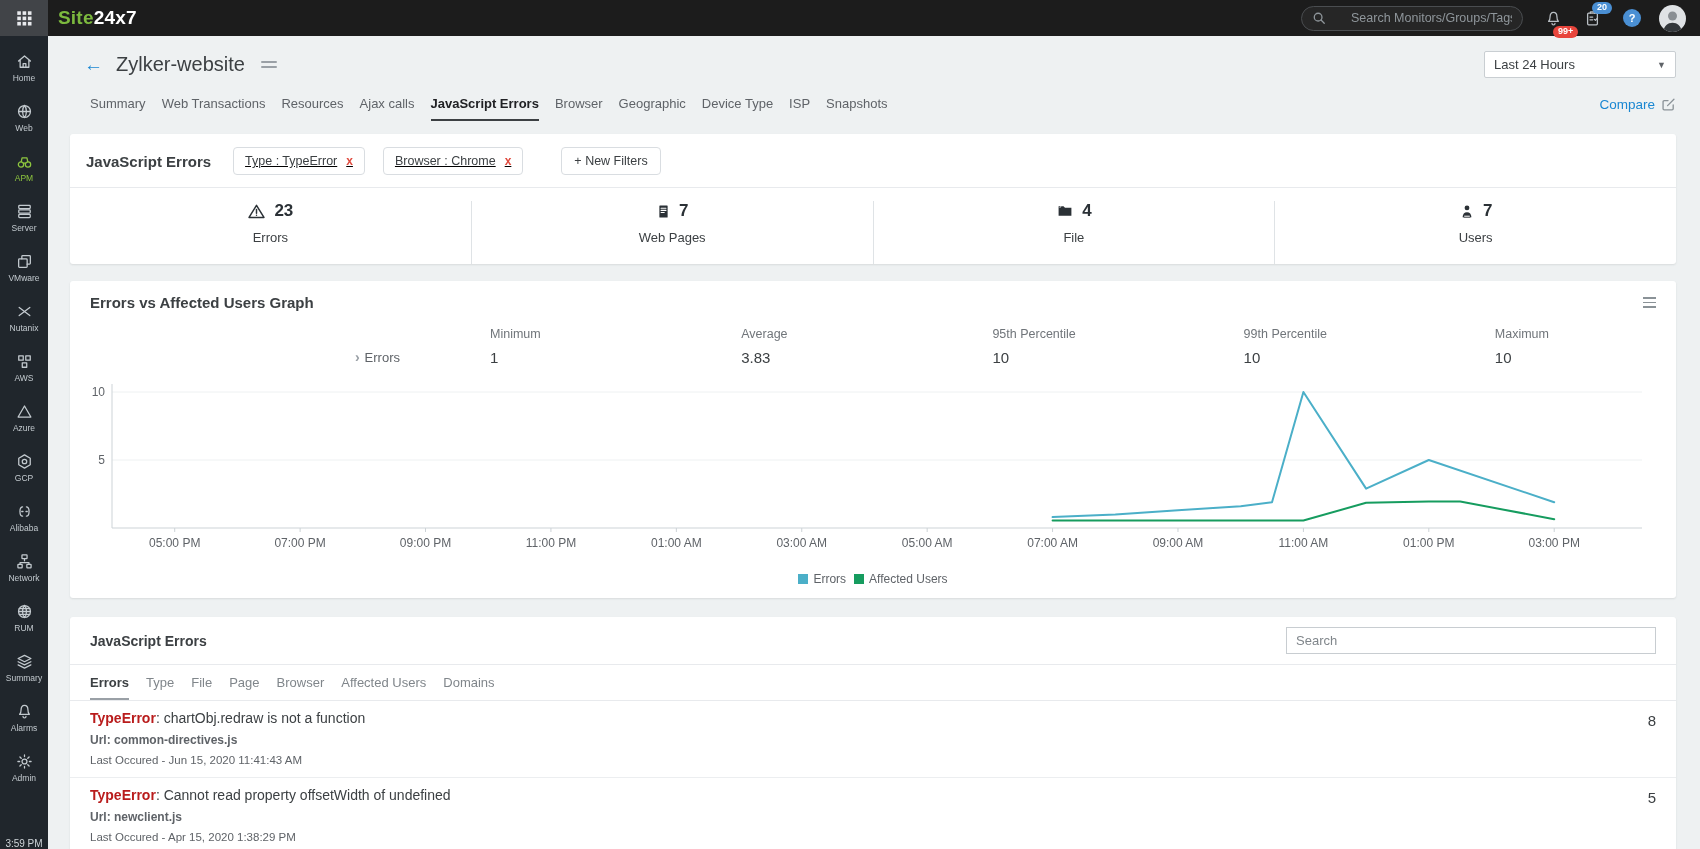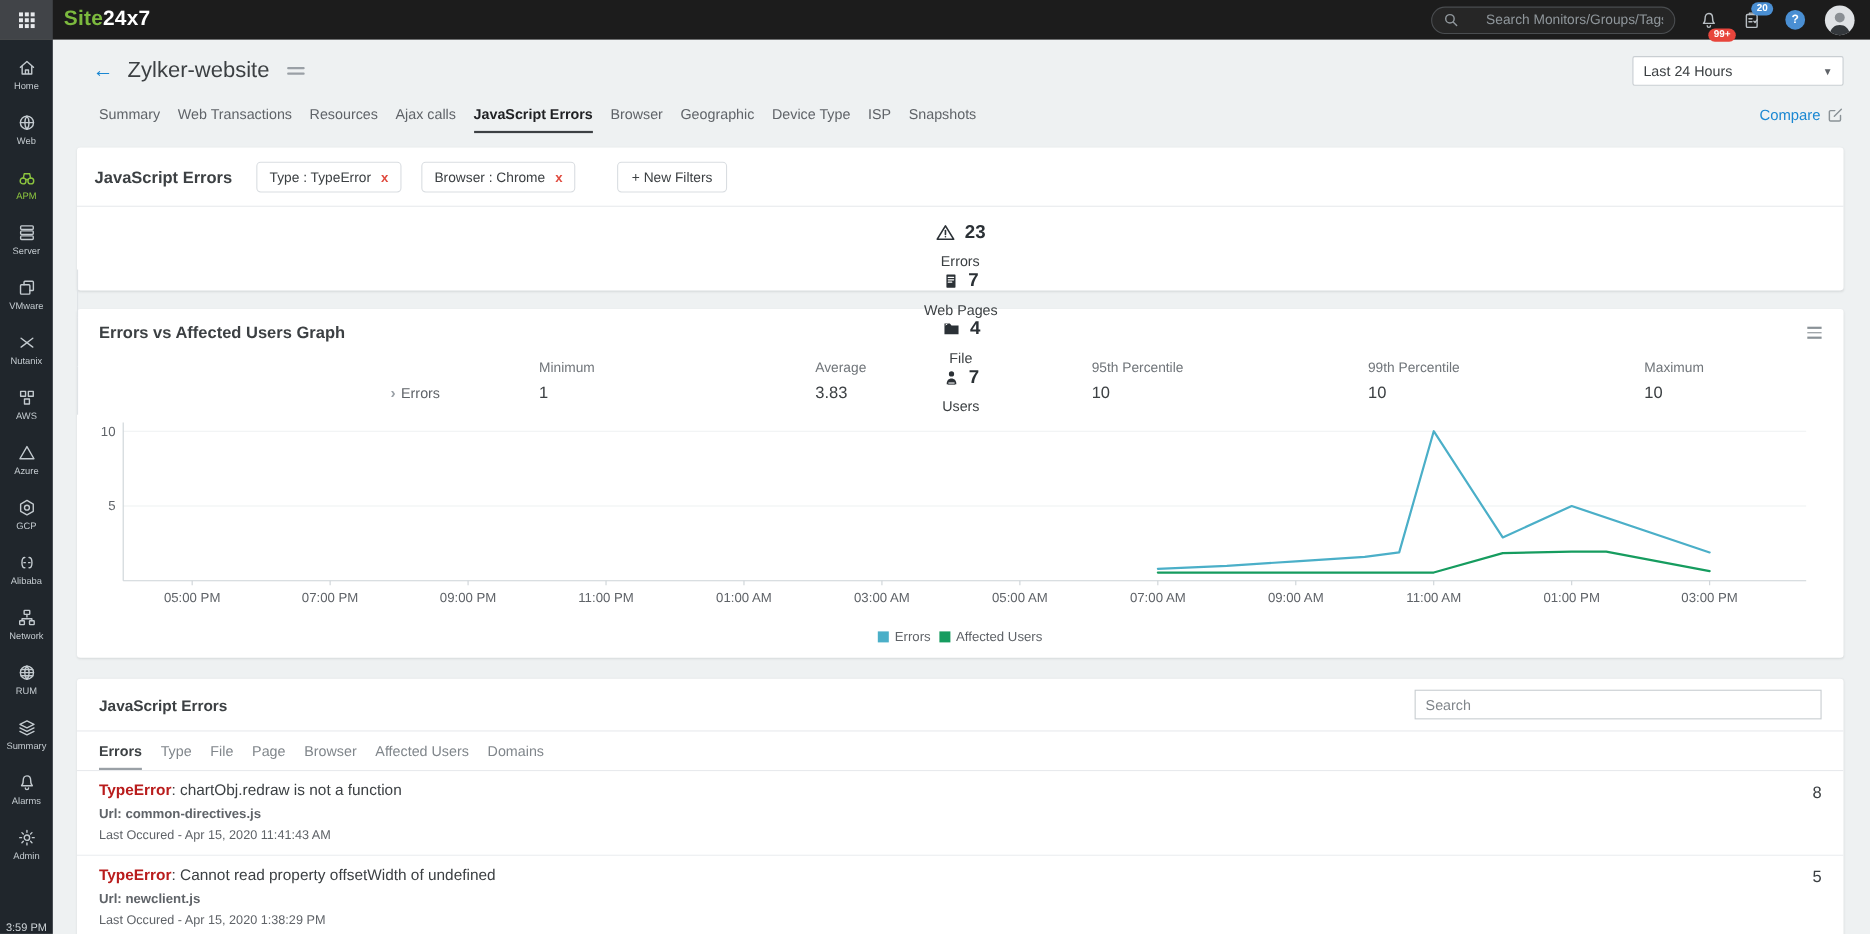--- a/index.html
+++ b/index.html
@@ -43,21 +43,21 @@
   .compare { margin-left:auto; color:#1a87d2; font-size:13.5px; display:flex; align-items:center; gap:6px; cursor:pointer; padding-bottom:8px; }
 
   .panel { background:#fff; margin:0 24px 0 22px; border-radius:3px; box-shadow:0 1px 2px rgba(60,64,67,0.12); }
   .panel1 { margin-top:13px; }
   .p1head { display:flex; align-items:center; padding:13px 20px 12px 16px; border-bottom:1px solid #e8eaed; }
   .p1title { font-size:15px; font-weight:bold; color:#3c4043; }
   .chip { margin-left:22px; border:1px solid #d9dde1; border-radius:4px; padding:6px 11px; font-size:12.5px; color:#3c4043; display:flex; align-items:center; background:#fff; }
   .chip:nth-of-type(2) { margin-left:18px; }
   .chipx { color:#e04b3f; margin-left:9px; font-size:12px; cursor:pointer; font-weight:bold; }
   .newfilter { margin-left:38px; border:1px solid #d9dde1; border-radius:4px; padding:6px 12px; font-size:12.5px; color:#3c4043; cursor:pointer; background:#fff; }
-  .statsrow { display:flex; padding:13px 0 0 0; height:76px;flex-direction:column; }
+  .statsrow { display:flex; padding:13px 0 0 0; height:76px; }
   .stat { flex:1; display:flex; flex-direction:column; align-items:center; }
   .stat + .stat { border-left:1px solid #dfe3e6; }
   .statval { display:flex; align-items:center; gap:8px; color:#2b3136; font-size:17px; font-weight:600; }
   .statlbl { margin-top:9px; font-size:13px; color:#3c4043; }
 
   .panel2 { margin-top:17px; padding:13px 20px 12px 20px; }
   .p2head { display:flex; align-items:center;gap:40px; }
   .p2title { font-size:15px; font-weight:bold; color:#3c4043; }
   .gmenu { margin-left:auto; display:inline-flex; flex-direction:column; gap:2.5px; cursor:pointer; }
   .gmenu i { display:block; width:13px; height:1.8px; background:#8a9297; }
@@ -325,21 +325,21 @@
             <path d="M13 8.5 V12.6 a1.2 1.2 0 0 1 -1.2 1.2 H3.4 A1.2 1.2 0 0 1 2.2 12.6 V5 A1.2 1.2 0 0 1 3.4 3.8 H7.5"></path>
             <path d="M7 9.2 L13.8 2.4"></path>
           </svg>
         </span>
     </div>
   </div>
 
   <div class="panel panel1">
     <div class="p1head">
       <span class="p1title">JavaScript Errors</span>
-      <span id="chips" style="display: inline-flex;">
+      <span id="chips" style="display: inline-flex; text-decoration: underline;">
           <span class="chip">
             <span>Type : TypeError</span>
             <span class="chipx">x</span>
           </span>
           <span class="chip">
             <span>Browser : Chrome</span>
             <span class="chipx">x</span>
           </span>
         </span>
       <span class="newfilter">+ New Filters</span>
@@ -496,21 +496,21 @@
         <div class="ptab">Page</div>
         <div class="ptab">Browser</div>
         <div class="ptab">Affected Users</div>
         <div class="ptab">Domains</div>
       </div>
     <div id="erows">
         <div class="erow">
           <div class="einfo">
             <div class="el1"><span class="etype">TypeError</span><span>: chartObj.redraw is not a function</span></div>
             <div class="el2">Url: common-directives.js</div>
-            <div class="el3">Last Occured - Apr 15, 2020 11:41:43 AM</div>
+            <div class="el3">Last Occured - Jun 15, 2020 11:41:43 AM</div>
           </div>
           <div class="ecount">8</div>
         </div>
         <div class="erow">
           <div class="einfo">
             <div class="el1"><span class="etype">TypeError</span><span>: Cannot read property offsetWidth of undefined</span></div>
             <div class="el2">Url: newclient.js</div>
             <div class="el3">Last Occured - Apr 15, 2020 1:38:29 PM</div>
           </div>
           <div class="ecount">5</div>

